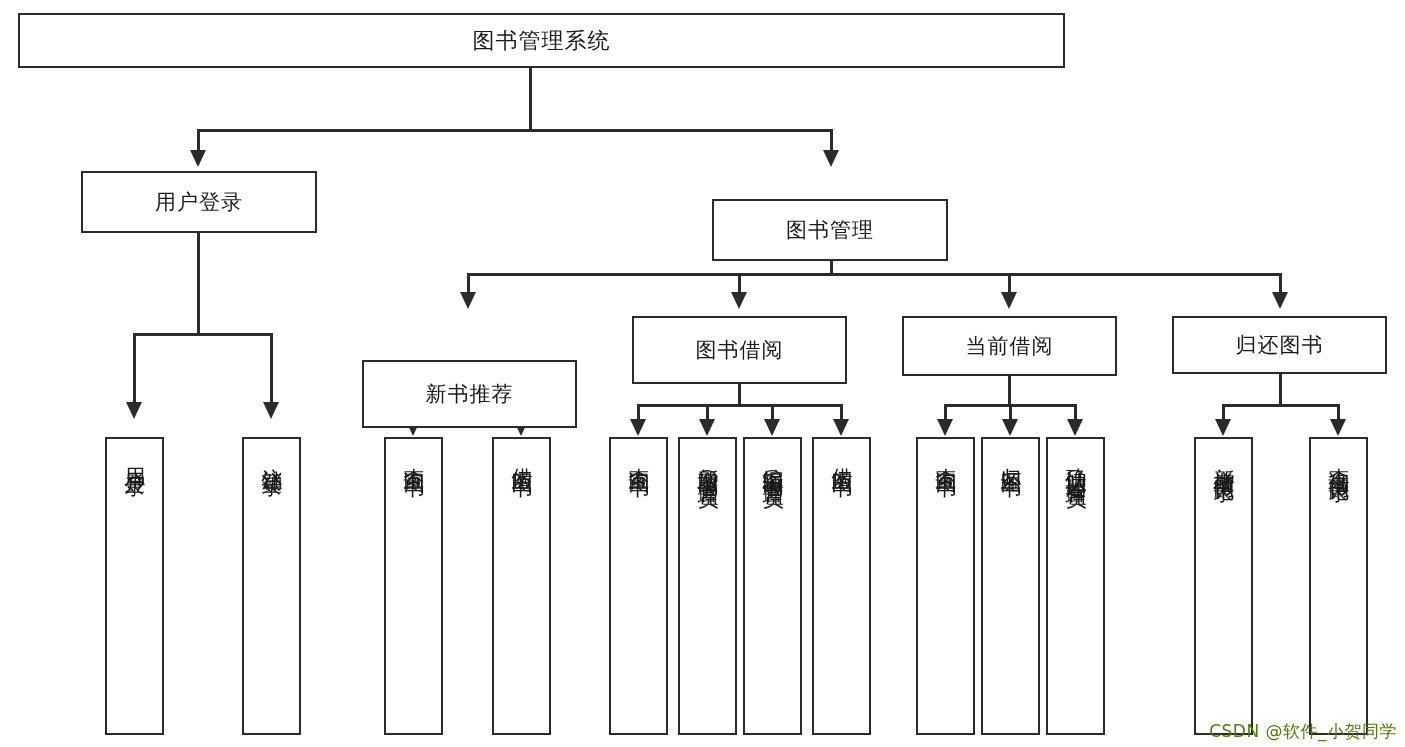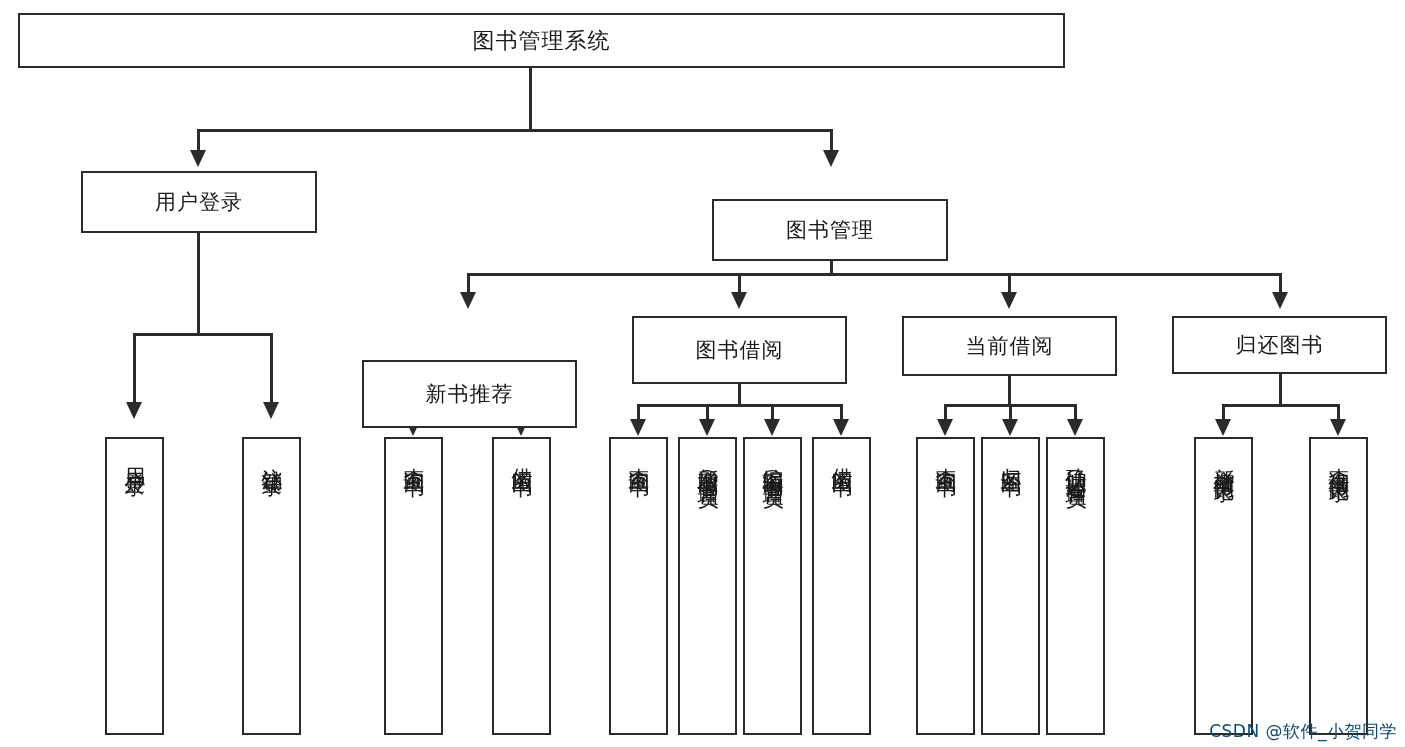--- a/index.html
+++ b/index.html
@@ -65,21 +65,21 @@
     border-top:17px solid #2b2b2b;
     z-index:2;
   }
 
   
   #watermark{
     position:absolute;
     right:8px;
     bottom:4px;
     font-size:17px;
-    color:#0c4a6e;
+    color:#4d7c0f;
     letter-spacing:0.5px;
     z-index:5;
     white-space:nowrap;
     user-select:none;
   }
 </style>
 </head>
 <body>
 
 <div id="canvas">

